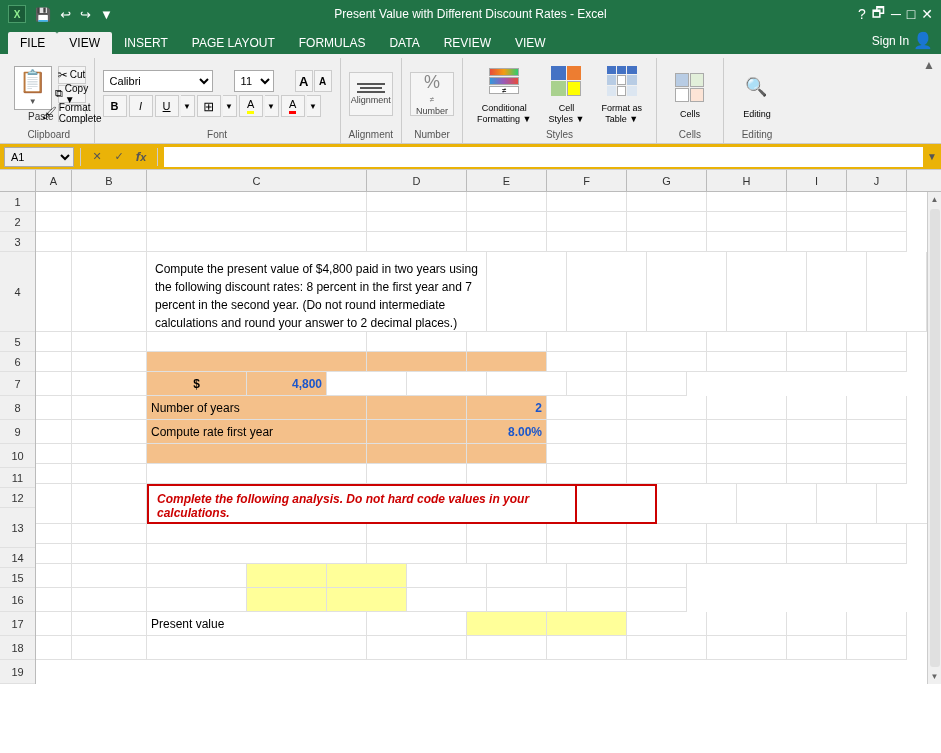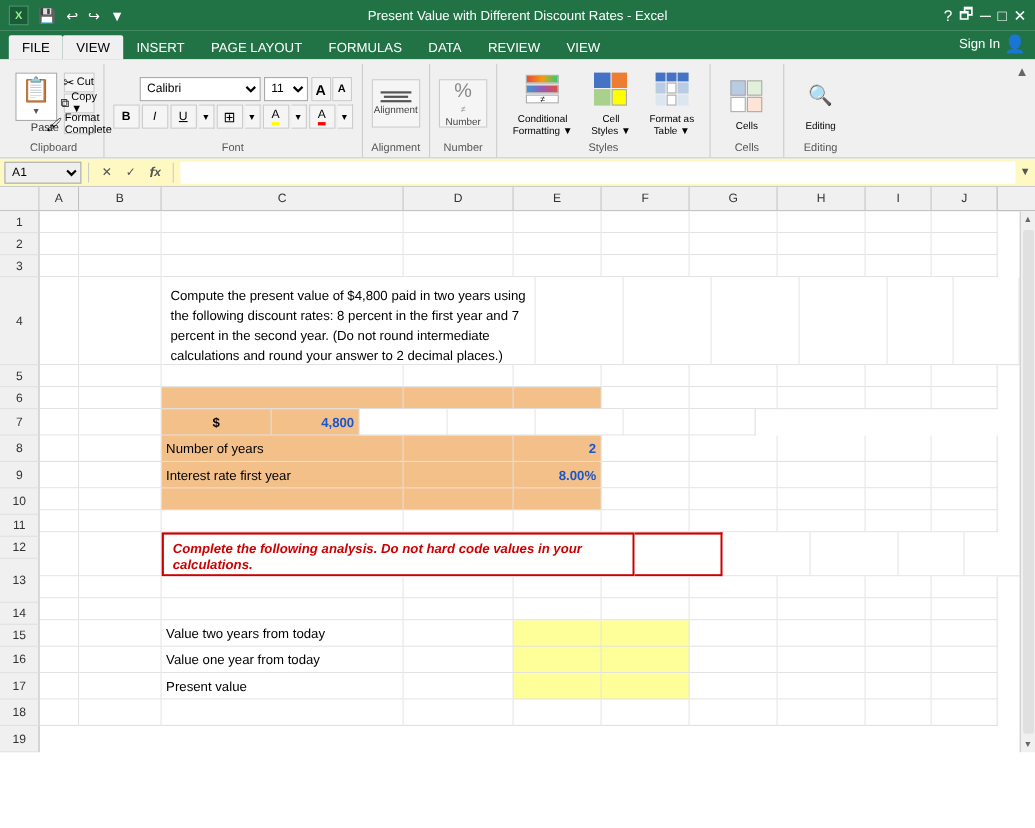--- a/index.html
+++ b/index.html
@@ -92,21 +92,21 @@
       display: flex;
       align-items: center;
       justify-content: center;
       font-size: 10px;
       cursor: pointer;
       gap: 2px;
     }
 
     
     .font-controls { display: flex; flex-direction: column; gap: 3px; }
-    .font-row1 { display: flex; align-items: flex-end; gap: 3px; margin-left: 24px; }
+    .font-row1 { display: flex; align-items: flex-end; gap: 21px; }
     .font-select {
       height: 22px;
       font-size: 11px;
       border: 1px solid #aaa;
       background: white;
       padding: 0 2px;
       width: 110px;
       cursor: pointer;
     }
     .font-size-select {
@@ -238,21 +238,21 @@
       justify-content: center;
       font-size: 20px;
     }
 
     
     .formula-bar {
       display: flex;
       align-items: center;
       border-bottom: 1px solid #ccc;
       height: 26px;
-      background: #fef9c3;
+      background: #eab308;
       padding: 0 4px;
       gap: 4px;
     }
     .cell-ref-select { width: 70px; height: 20px; font-size: 11px; border: 1px solid #aaa; padding: 0 2px; }
     .formula-sep { width: 1px; height: 18px; background: #ccc; margin: 0 2px; }
     .formula-btns { display: flex; gap: 2px; align-items: center; }
     .formula-btn { width: 20px; height: 18px; font-size: 11px; cursor: pointer; display: flex; align-items: center; justify-content: center; color: #555; }
     .formula-input {
       flex: 1;
       height: 20px;
@@ -752,21 +752,21 @@
         <div class="cell col-f" style="height:24px;" data-name="cell-f8"></div>
         <div class="cell col-g" style="height:24px;" data-name="cell-g8"></div>
         <div class="cell col-h" style="height:24px;" data-name="cell-h8"></div>
         <div class="cell col-i" style="height:24px;" data-name="cell-i8"></div>
         <div class="cell col-j" style="height:24px;" data-name="cell-j8"></div>
       </div>
 
       <div class="grid-row" data-name="grid-row-9">
         <div class="cell col-a" style="height:24px;" data-name="cell-a9"></div>
         <div class="cell col-b" style="height:24px;" data-name="cell-b9"></div>
-        <div class="cell col-c text-left" style="height:24px;background:#f4c08a;" data-name="cell-c9">Interest rate first year</div>
+        <div class="cell col-c text-left" style="height:24px;background:#f4c08a;" data-name="cell-c9">Compute rate first year</div>
         <div class="cell col-d" style="height:24px;background:#f4c08a;" data-name="cell-d9"></div>
         <div class="cell col-e text-right text-blue" style="height:24px;background:#f4c08a;justify-content:flex-end;color:#1a56cc;font-weight:bold;" data-name="cell-e9">8.00%</div>
         <div class="cell col-f" style="height:24px;" data-name="cell-f9"></div>
         <div class="cell col-g" style="height:24px;" data-name="cell-g9"></div>
         <div class="cell col-h" style="height:24px;" data-name="cell-h9"></div>
         <div class="cell col-i" style="height:24px;" data-name="cell-i9"></div>
         <div class="cell col-j" style="height:24px;" data-name="cell-j9"></div>
       </div>
 
 
@@ -831,34 +831,32 @@
         <div class="cell col-f" style="height:20px;" data-name="cell-f15"></div>
         <div class="cell col-g" style="height:20px;" data-name="cell-g15"></div>
         <div class="cell col-h" style="height:20px;" data-name="cell-h15"></div>
         <div class="cell col-i" style="height:20px;" data-name="cell-i15"></div>
         <div class="cell col-j" style="height:20px;" data-name="cell-j15"></div>
       </div>
 
       <div class="grid-row" data-name="grid-row-16">
         <div class="cell col-a" style="height:24px;" data-name="cell-a16"></div>
         <div class="cell col-b" style="height:24px;" data-name="cell-b16"></div>
-        <div class="cell col-c text-left" style="height:24px;" data-name="cell-c16">Value two years from today</div>
         <div class="cell col-d" style="height:24px;" data-name="cell-d16"></div>
         <div class="cell col-e" style="height:24px;background:#ffff99;" data-name="cell-e16"></div>
         <div class="cell col-f" style="height:24px;background:#ffff99;" data-name="cell-f16"></div>
         <div class="cell col-g" style="height:24px;" data-name="cell-g16"></div>
         <div class="cell col-h" style="height:24px;" data-name="cell-h16"></div>
         <div class="cell col-i" style="height:24px;" data-name="cell-i16"></div>
         <div class="cell col-j" style="height:24px;" data-name="cell-j16"></div>
       </div>
 
       <div class="grid-row" data-name="grid-row-17">
         <div class="cell col-a" style="height:24px;" data-name="cell-a17"></div>
         <div class="cell col-b" style="height:24px;" data-name="cell-b17"></div>
-        <div class="cell col-c text-left" style="height:24px;" data-name="cell-c17">Value one year from today</div>
         <div class="cell col-d" style="height:24px;" data-name="cell-d17"></div>
         <div class="cell col-e" style="height:24px;background:#ffff99;" data-name="cell-e17"></div>
         <div class="cell col-f" style="height:24px;background:#ffff99;" data-name="cell-f17"></div>
         <div class="cell col-g" style="height:24px;" data-name="cell-g17"></div>
         <div class="cell col-h" style="height:24px;" data-name="cell-h17"></div>
         <div class="cell col-i" style="height:24px;" data-name="cell-i17"></div>
         <div class="cell col-j" style="height:24px;" data-name="cell-j17"></div>
       </div>
 
       <div class="grid-row" data-name="grid-row-18">

